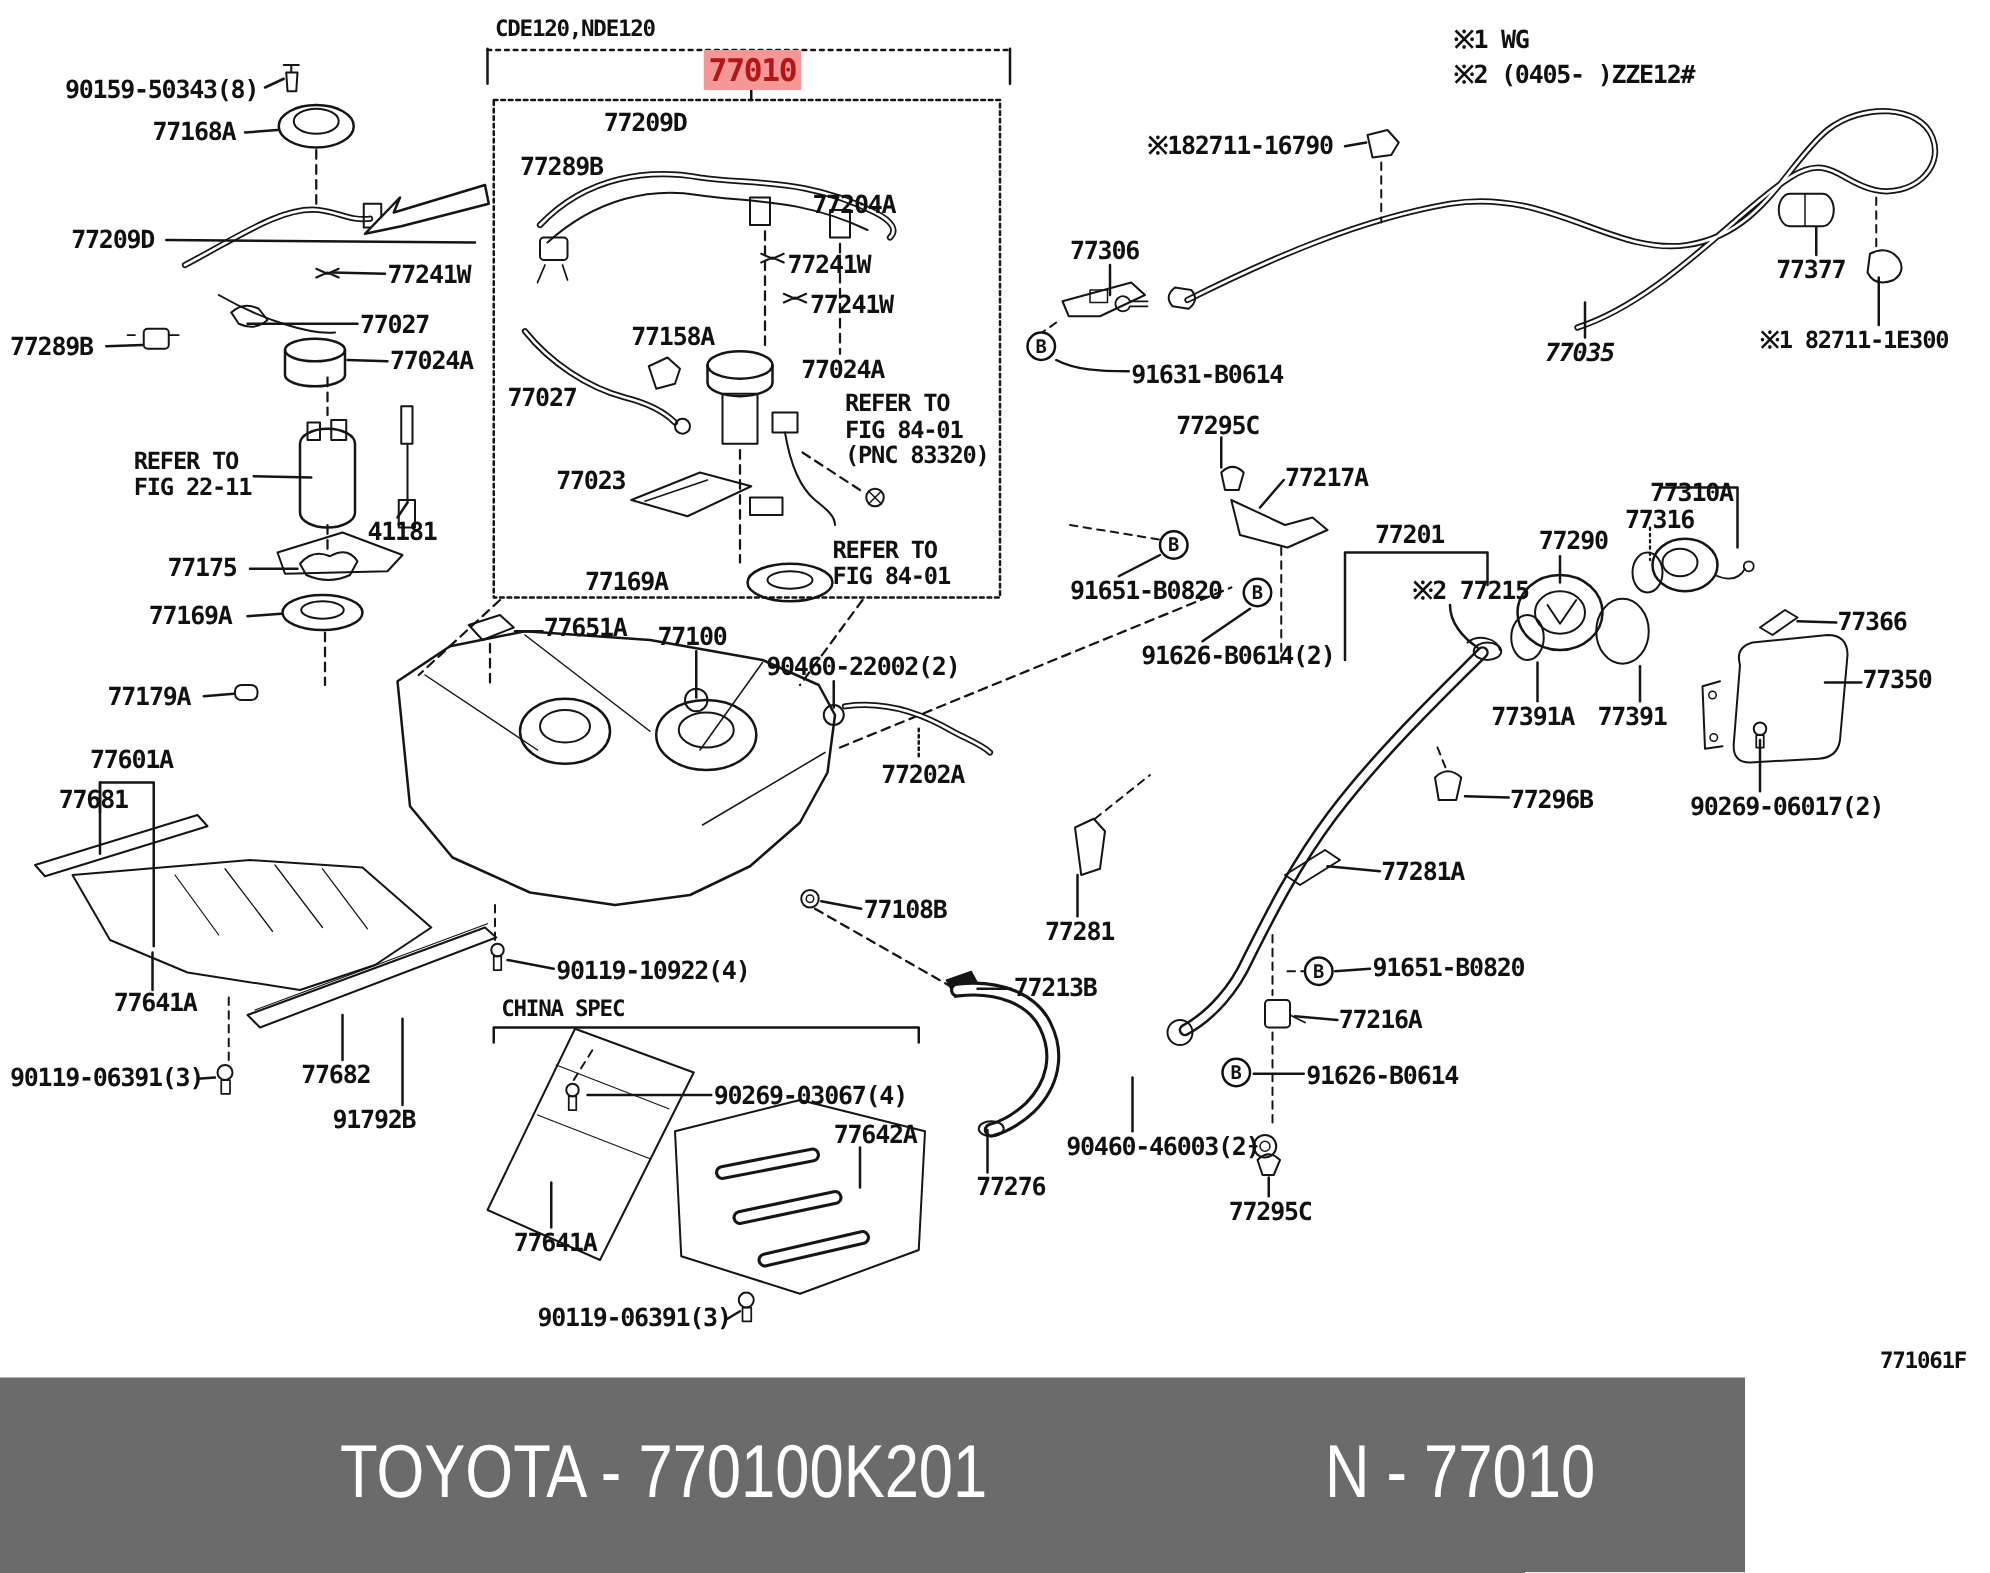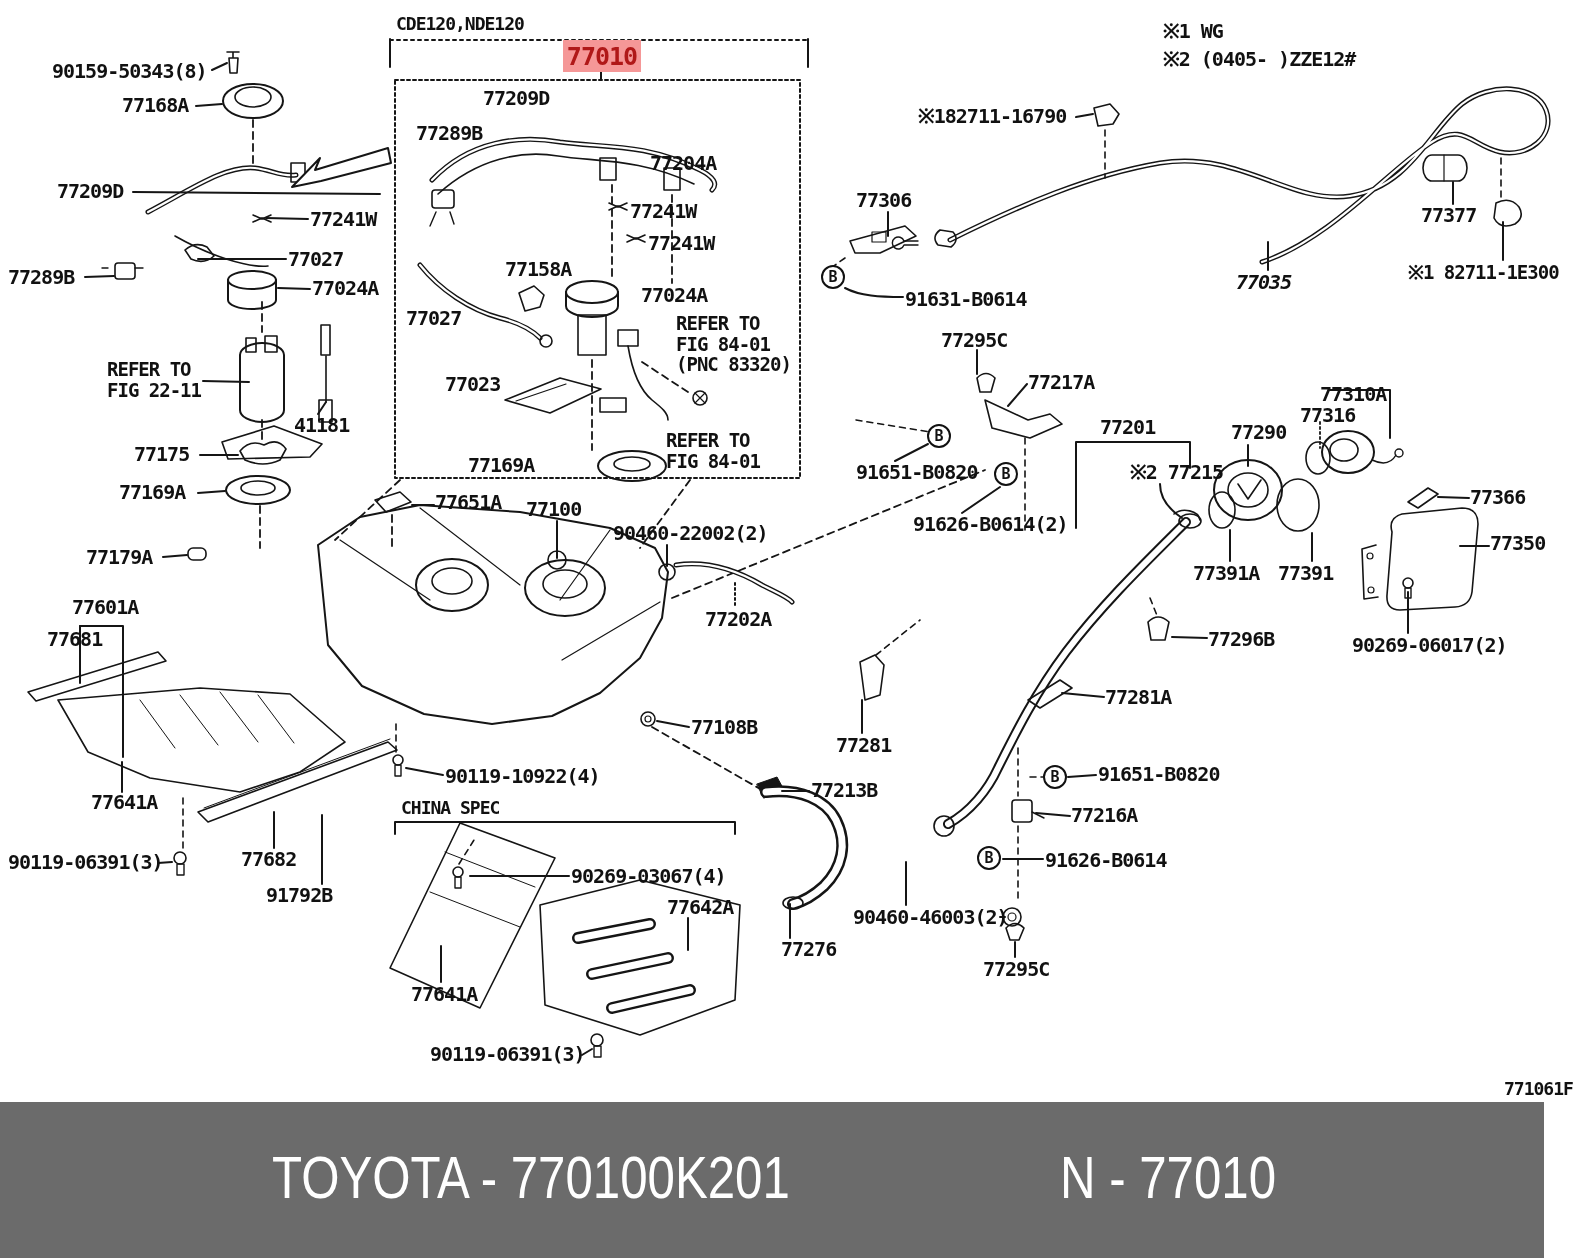--- a/index.html
+++ b/index.html
@@ -7,21 +7,21 @@
          font-family:"DejaVu Sans Mono", monospace;}
   #lineart{position:absolute;left:0;top:0;}
   .label{position:absolute;font-weight:700;color:#111;white-space:pre-line;line-height:1.08;
          letter-spacing:-1px;}
   .bbadge{position:absolute;width:24px;height:24px;border:2px solid #111;border-radius:50%;
           color:#111;font-weight:700;font-size:15px;display:flex;align-items:center;justify-content:center;
           background:#fff;box-sizing:border-box;}
   #highlight{position:absolute;display:flex;align-items:center;justify-content:center;
              font-weight:700;font-size:25px;letter-spacing:-1px;}
   #doc-code{position:absolute;font-weight:700;font-size:18px;letter-spacing:-1px;color:#111;}
-  #footer{position:absolute;left:0;width:1544px;color:#fff;}
+  #footer{position:absolute;left:0;width:1396px;color:#fff;}
   #footer .ft{position:absolute;top:50%;transform:translateY(-54%) scaleX(0.82);transform-origin:left center;
               font-family:"Liberation Sans", sans-serif;font-size:60px;font-weight:400;white-space:nowrap;}
 </style>
 </head>
 <body>
 
 <div id="stage">
 
   <svg id="lineart" width="1592" height="1106" viewBox="0 0 1592 1106">
     <g fill="none" stroke="#151515" stroke-width="2" stroke-linecap="round" stroke-linejoin="round">

